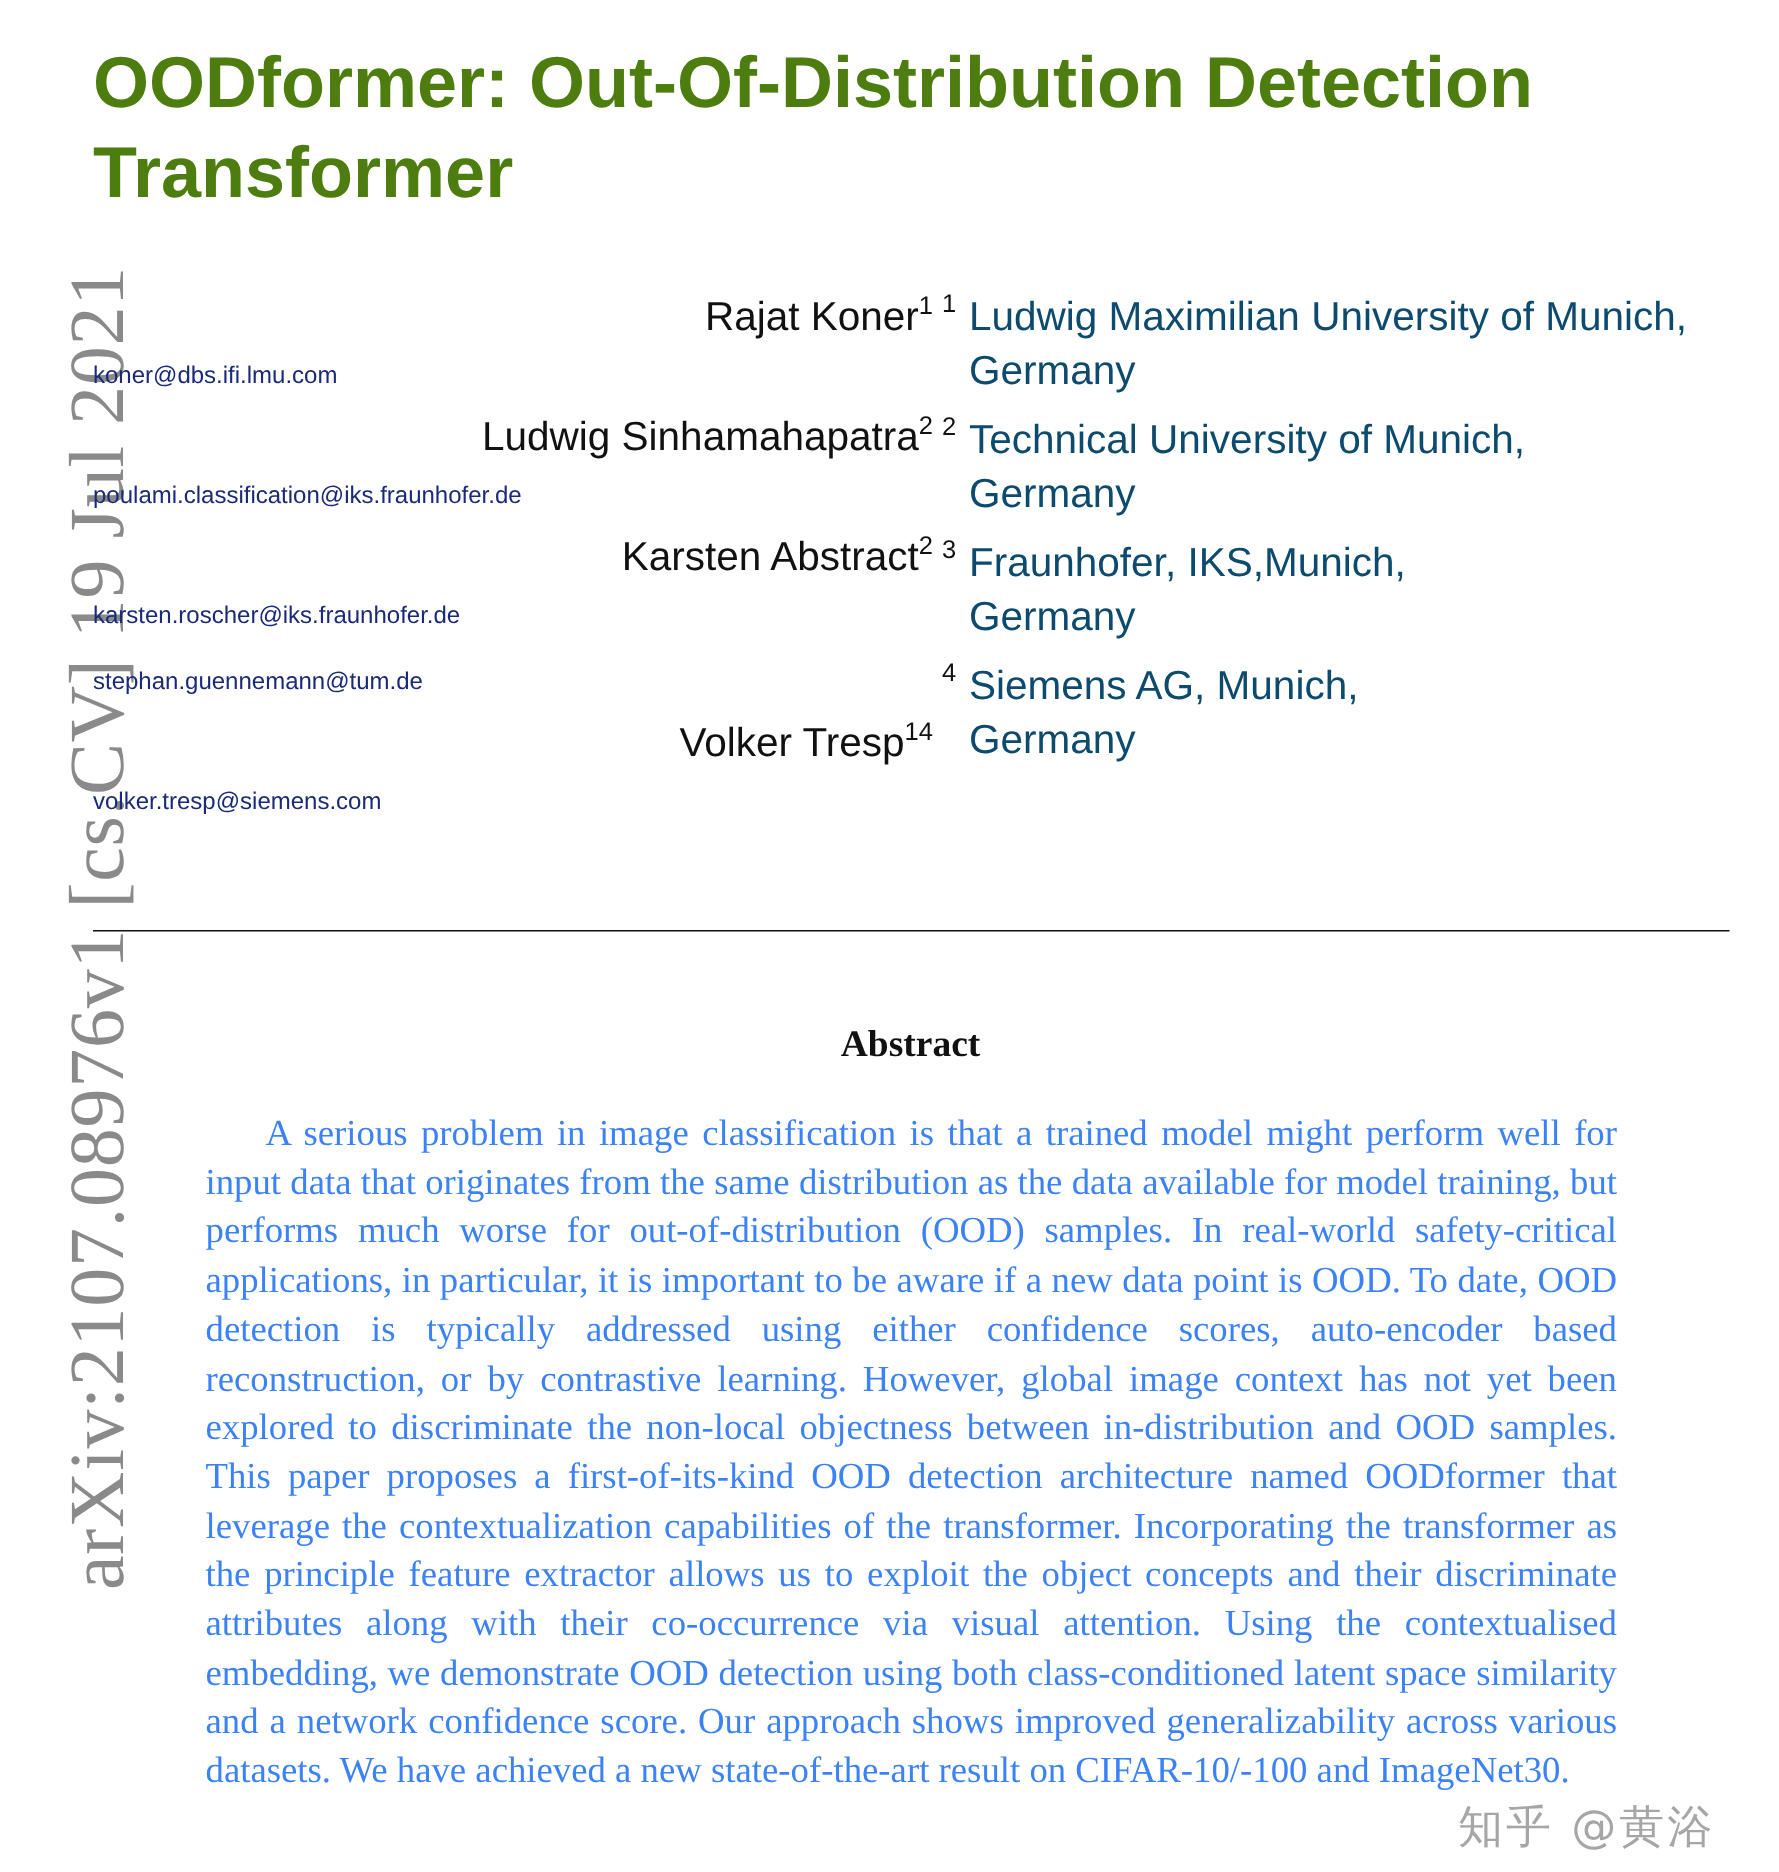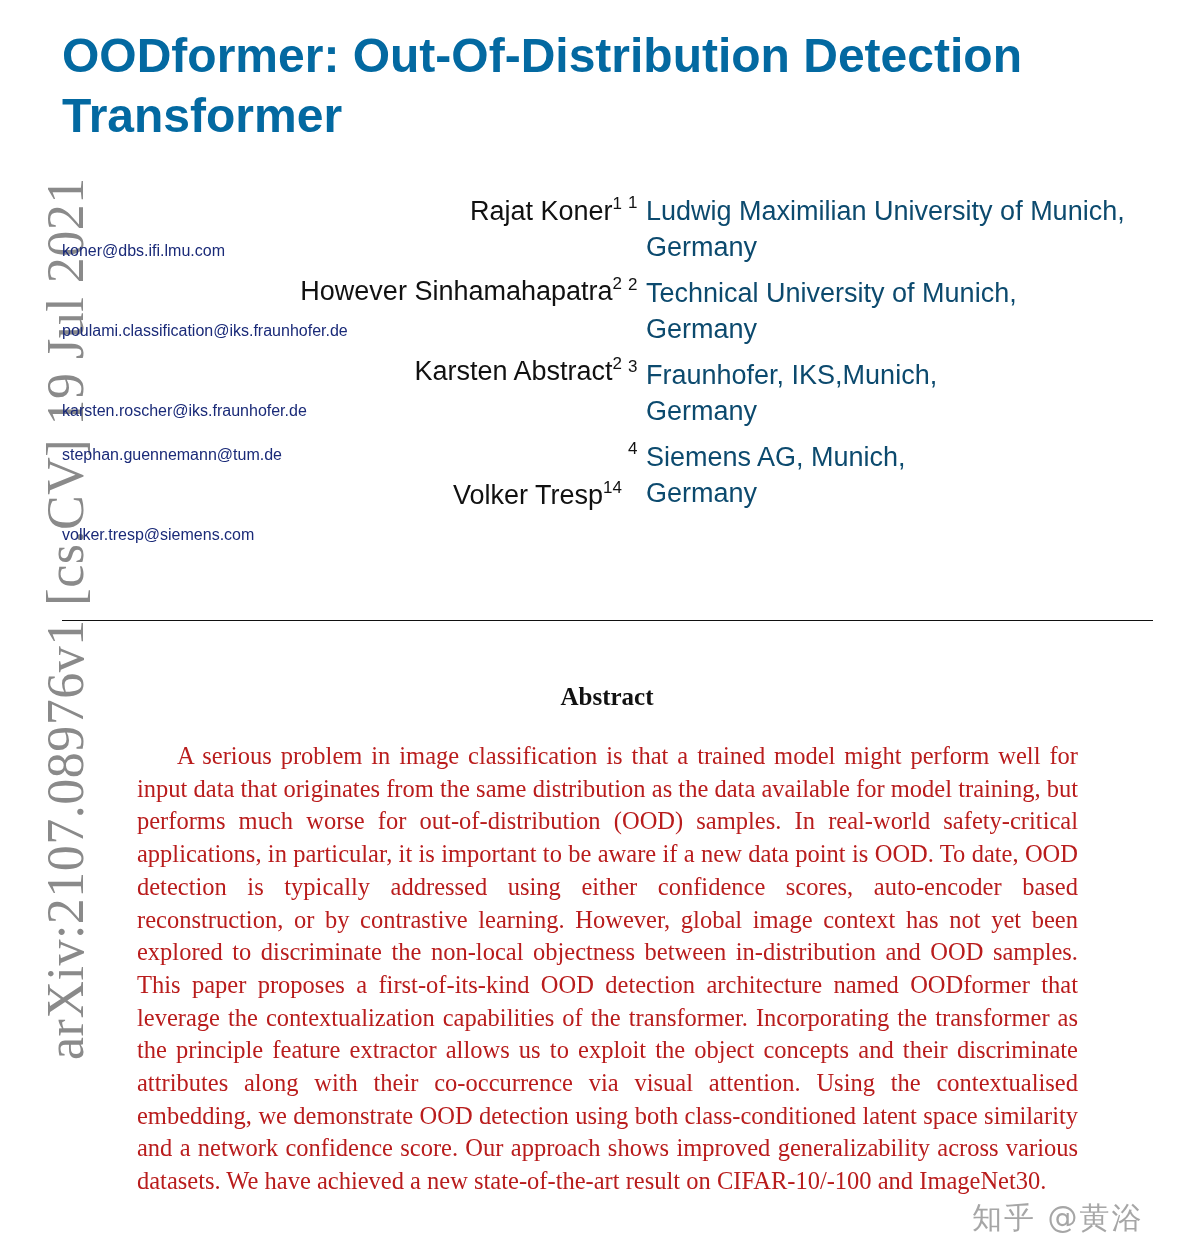--- a/index.html
+++ b/index.html
@@ -23,21 +23,21 @@
   .title {
     position: absolute;
     left: 62px;
     top: 26px;
     width: 1100px;
     margin: 0;
     font-family: "Liberation Sans", sans-serif;
     font-weight: bold;
     font-size: 48px;
     line-height: 60px;
-    color: #0369a1;
+    color: #4d7c0f;
     z-index: 1;
   }
 
   .authors {
     position: absolute;
     left: 62px;
     top: 193px;
     width: 560px;
     font-family: "Liberation Sans", sans-serif;
     z-index: 1;
@@ -100,21 +100,21 @@
 
   .abstract-body {
     position: absolute;
     left: 137px;
     top: 740px;
     width: 941px;
     margin: 0;
     font-family: "Liberation Serif", serif;
     font-size: 24.5px;
     line-height: 32.7px;
-    color: #b91c1c;
+    color: #3b82f6;
     text-align: justify;
     text-indent: 40px;
     z-index: 1;
   }
 
   .watermark {
     position: absolute;
     left: 972px;
     top: 1172px;
     font-family: "DejaVu Sans", sans-serif;
@@ -133,21 +133,21 @@
 <div class="arxiv-stamp">arXiv:2107.08976v1  [cs.CV]  19 Jul 2021</div>
 
 <h1 class="title">OODformer: Out-Of-Distribution Detection Transformer</h1>
 
 <div class="authors">
   <div class="author">
     <div class="author-name"><span>Rajat Koner</span><sup>1</sup></div>
     <a class="author-email">koner@dbs.ifi.lmu.com</a>
   </div>
   <div class="author">
-    <div class="author-name"><span>However Sinhamahapatra</span><sup>2</sup></div>
+    <div class="author-name"><span>Ludwig Sinhamahapatra</span><sup>2</sup></div>
     <a class="author-email">poulami.classification@iks.fraunhofer.de</a>
   </div>
   <div class="author">
     <div class="author-name"><span>Karsten Abstract</span><sup>2</sup></div>
     <a class="author-email">karsten.roscher@iks.fraunhofer.de</a>
   </div>
   <div class="author">
     <a class="author-email">stephan.guennemann@tum.de</a>
   </div>
   <div class="author">

